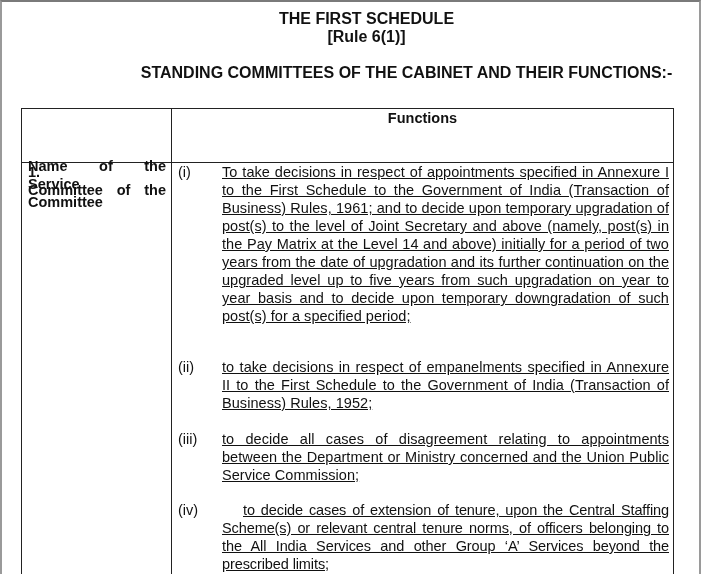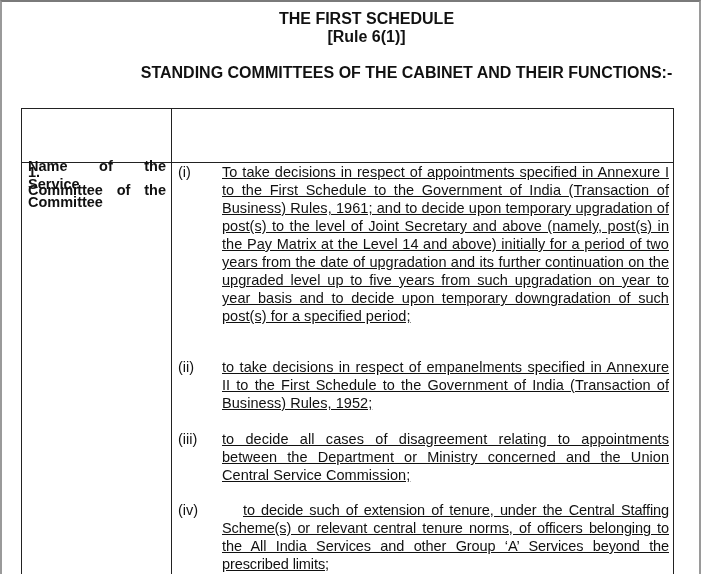--- a/index.html
+++ b/index.html
@@ -79,20 +79,21 @@
 
   <div class="cell-name hdr-name">
     <div class="l1">
       <span>Name</span>
       <span>of</span>
       <span>the</span>
     </div>
     <div>Service</div>
     <div>Committee</div>
   </div>
+  <div class="hdr-func">Functions</div>
 
   <div class="cell-name row-name">
     <div class="l1">
       <span>1.</span>
     </div>
     <div class="l2">
       <span>Committee</span>
       <span>of</span>
       <span>the</span>
     </div>
@@ -101,19 +102,19 @@
   <div class="item i1">
     <span class="num">(i)</span>
     <div class="txt">To take decisions in respect of appointments specified in Annexure I to the First Schedule to the Government of India (Transaction of Business) Rules, 1961; and to decide upon temporary upgradation of post(s) to the level of Joint Secretary and above (namely, post(s) in the Pay Matrix at the Level 14 and above) initially for a period of two years from the date of upgradation and its further continuation on the upgraded level up to five years from such upgradation on year to year basis and to decide upon temporary downgradation of such post(s) for a specified period;</div>
   </div>
   <div class="item i2">
     <span class="num">(ii)</span>
     <div class="txt">to take decisions in respect of empanelments specified in Annexure II to the First Schedule to the Government of India (Transaction of Business) Rules, 1952;</div>
   </div>
   <div class="item i3">
     <span class="num">(iii)</span>
-    <div class="txt">to decide all cases of disagreement relating to appointments between the Department or Ministry concerned and the Union Central Service Commission;</div>
+    <div class="txt">to decide all cases of disagreement relating to appointments between the Department or Ministry concerned and the Union Public Service Commission;</div>
   </div>
   <div class="item i4 iv">
     <span class="num">(iv)</span>
-    <div class="txt">to decide such of extension of tenure, under the Central Staffing Scheme(s) or relevant central tenure norms, of officers belonging to the All India Services and other Group ‘A’ Services beyond the prescribed limits;</div>
+    <div class="txt">to decide cases of extension of tenure, upon the Central Staffing Scheme(s) or relevant central tenure norms, of officers belonging to the All India Services and other Group ‘A’ Services beyond the prescribed limits;</div>
   </div>
 </div>
 
 </body></html>

